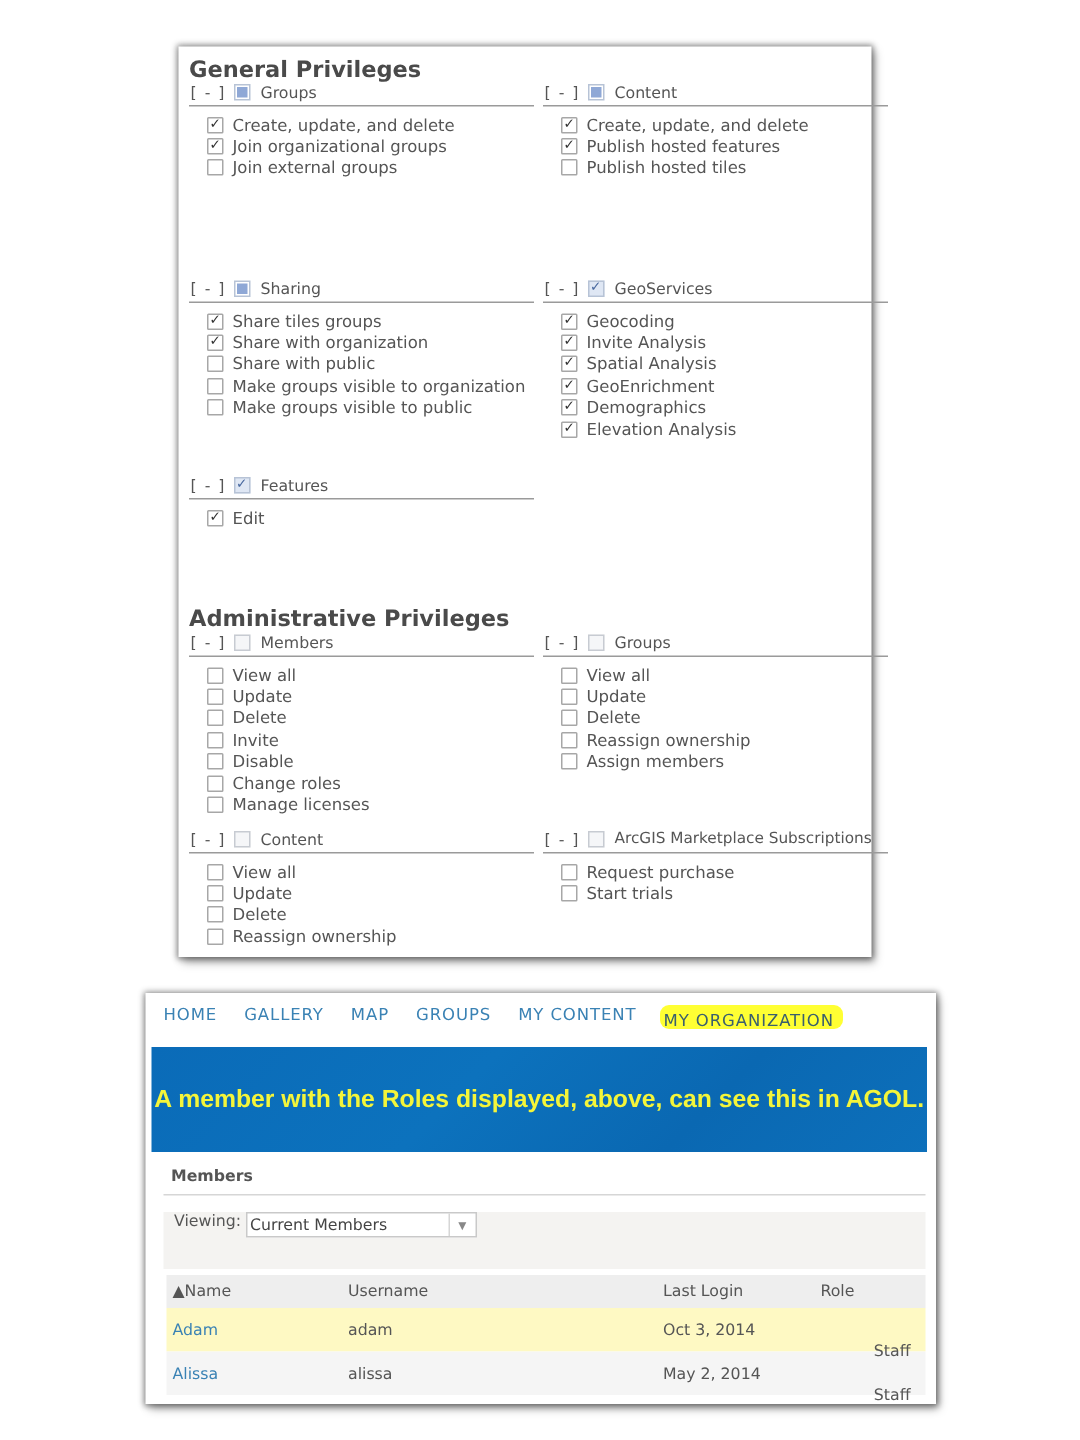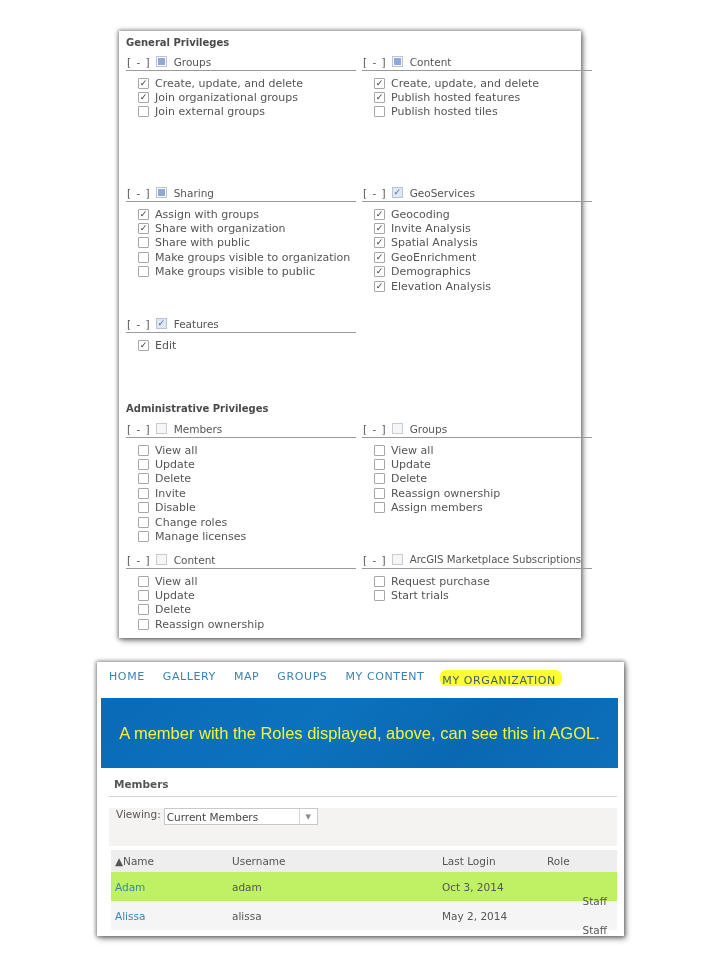--- a/index.html
+++ b/index.html
@@ -7,21 +7,21 @@
     body { position: relative; font-family: "DejaVu Sans", sans-serif; color: #4a4a4a; }
 
     
     .priv-panel {
       position: absolute; left: 119px; top: 31px; width: 462px; height: 607px;
       background: #fff;
       box-shadow: 0 0 4px 1px rgba(0,0,0,0.45), 2px 3px 6px rgba(0,0,0,0.35);
     }
     .section-title {
       position: absolute; left: 7px;
-      font-size: 10px; font-weight: bold; color: #4a4a4a;
+      font-size: 15px; font-weight: bold; color: #4a4a4a;
     }
     .group {
       position: absolute; width: 231px;
     }
     .group-head {
       height: 18px; display: flex; align-items: center;
       border-bottom: 1px solid #9a9a9a; width: 230px;
       font-size: 10.5px; color: #555;
     }
     .bracket { letter-spacing: 1px; margin-right: 5px; margin-left: 1px; color: #555; }
@@ -52,21 +52,21 @@
     .nav-item {
       font-size: 11px; letter-spacing: 0.6px; color: #3a82b4; margin-right: 18px; white-space: nowrap;
     }
     .nav-item.highlight { background: #ffff33; color: #3a5f6e; padding: 4px 6px 0 2px; margin-left: -2px; border-radius: 6px; }
     .banner {
       position: absolute; left: 4px; top: 36px; width: 517px; height: 70px;
       background: linear-gradient(135deg, #0a6bb8 0%, #0c72bd 40%, #0a68b2 70%, #0d70bb 100%);
       display: flex; align-items: center; justify-content: center;
     }
     .banner-text {
-      font-family: "Liberation Sans", sans-serif; font-weight: normal; font-size: 16.5px; color: #f4f53a;
+      font-family: "Liberation Sans", sans-serif; font-weight: bold; font-size: 16.5px; color: #f4f53a;
     }
     .members-title {
       position: absolute; left: 17px; top: 116px; font-size: 10.5px; font-weight: bold; color: #555;
     }
     .members-rule { position: absolute; left: 12px; top: 134px; width: 508px; height: 1px; background: #d6d6d6; }
     .filter-bar {
       position: absolute; left: 12px; top: 146px; width: 508px; height: 38px; background: #f4f3f1;
       display: flex; align-items: flex-start; padding-left: 7px;
     }
     .filter-label { font-size: 10.5px; color: #555; margin-right: 3px; }
@@ -75,21 +75,21 @@
       display: flex; align-items: center; font-size: 10.5px; color: #444;
     }
     .select-val { flex: 1; padding-left: 2px; }
     .select-arrow {
       width: 18px; height: 15px; border-left: 1px solid #d6d6d6; display: flex; align-items: center; justify-content: center;
       font-size: 7px; color: #888;
     }
     .table { position: absolute; left: 14px; top: 188px; width: 506px; }
     .t-row { display: flex; align-items: center; font-size: 10.5px; color: #555; }
     .t-head { height: 22px; background: #eeeeee; }
-    .t-row.r1 { height: 29px; background: #bef264; }
+    .t-row.r1 { height: 29px; background: #fef9c3; }
     .t-row.r2 { height: 29px; background: #f5f5f5; }
     .c-name { width: 121px; padding-left: 4px; }
     .c-user { width: 210px; }
     .c-login { width: 105px; }
     .c-role { width: 70px; }
     .t-row .c-role.val { text-align: right; padding-right: 10px; margin-top: 28px; }
     .link { color: #3a82b4; }
   </style>
 </head>
 <body>
@@ -143,21 +143,21 @@
 
   <div class="group" style="left:7px; top:153px;">
     <div class="group-head">
       <span class="bracket">[ - ]</span>
       <span class="tri partial"></span>
       <span>Sharing</span>
     </div>
     <div class="items">
       <div class="item">
           <span class="cb on"></span>
-          <span>Assign with groups</span>
+          <span>Share tiles groups</span>
         </div>
       <div class="item">
           <span class="cb on"></span>
           <span>Share with organization</span>
         </div>
       <div class="item">
           <span class="cb"></span>
           <span>Share with public</span>
         </div>
       <div class="item">

